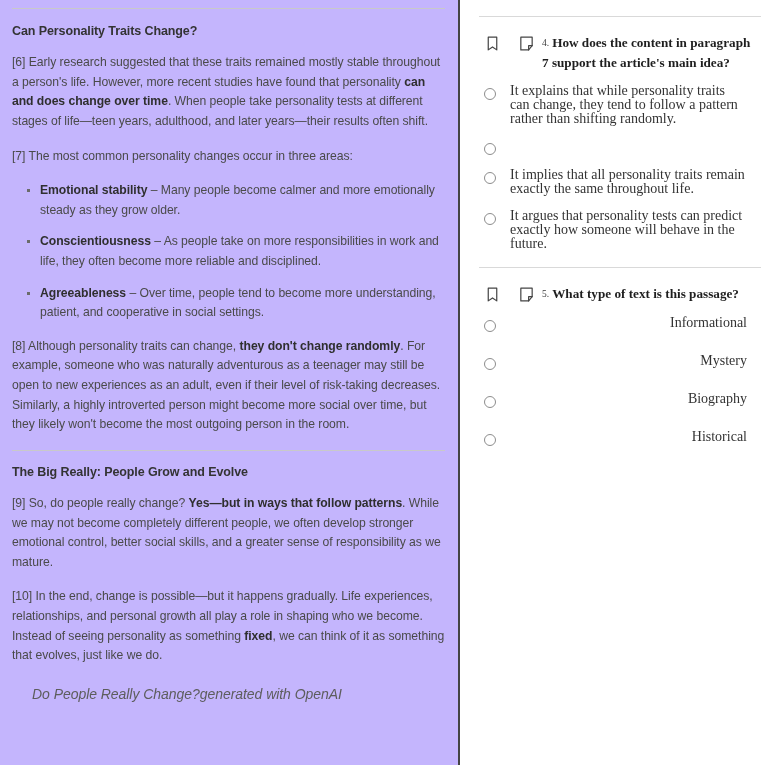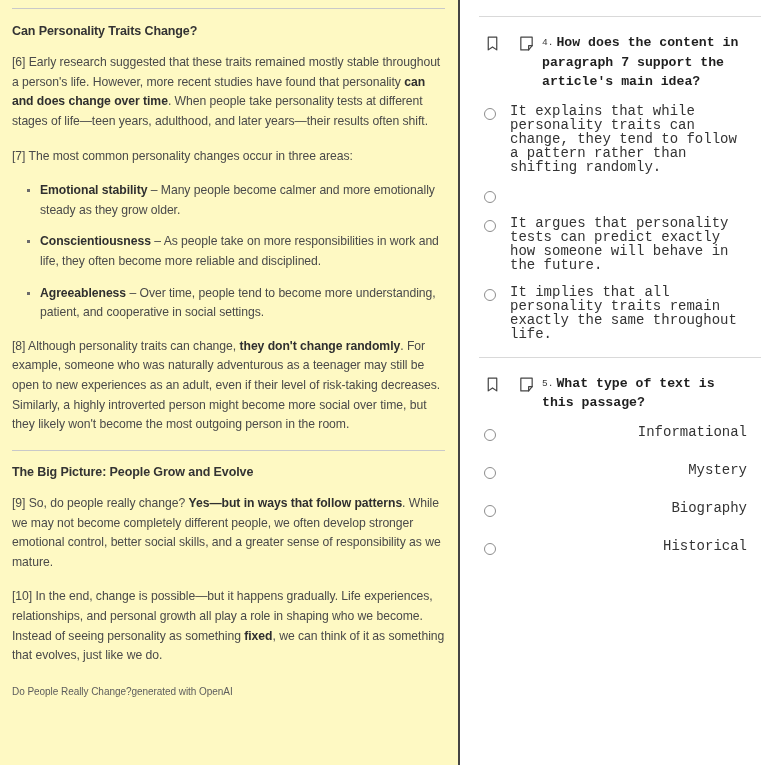--- a/index.html
+++ b/index.html
@@ -17,21 +17,21 @@
     background: #fff;
   }
 
   
   .passage-pane {
     position: absolute;
     left: 0; top: 0;
     width: 459px; height: 765px;
     padding: 0 14px 0 12px;
     overflow: hidden;
-    background: #fef9c3;
+    background: #c4b5fd;
   }
   .pane-divider {
     position: absolute;
     left: 458px; top: 0;
     width: 2px; height: 765px;
     background: #444444;
   }
 
   .hr {
     border: 0;
@@ -77,34 +77,36 @@
   ul.trait-list li::before {
     content: "";
     position: absolute;
     left: 15px; top: 8px;
     width: 3px; height: 3px;
     background: #6b6b6b;
   }
   ul.trait-list li b { color: #2f2f2f; font-weight: bold; }
 
   .credit {
-    font-size: 10px;
+    font-size: 14px;
+    font-style: italic;
     color: #5d5d5d;
     margin-top: 20px;
     letter-spacing: -0.05px;
+    margin-left: 20px;
   }
 
   
   .question-pane {
     position: absolute;
     left: 461px; top: 0;
     width: 320px; height: 765px;
     padding: 0 12px 0 10px;
     overflow: hidden;
-    font-family: Liberation Mono, monospace;
+    font-family: Liberation Serif, serif;
     background: #fff;
   }
   .q-hr {
     border: 0;
     border-top: 1px solid #d9d9d9;
     margin: 16px 8px 0 8px;
   }
 
   .q-block { padding-top: 16px; }
 
@@ -178,21 +180,21 @@
         <div class="sec-head">Can Personality Traits Change?</div>
         <div class="para">[6] Early research suggested that these traits remained mostly stable throughout a person's life. However, more recent studies have found that personality <b>can and does change over time</b>. When people take personality tests at different stages of life—teen years, adulthood, and later years—their results often shift.</div>
         <div class="para">[7] The most common personality changes occur in three areas:</div>
         <ul class="trait-list">
           <li><b>Emotional stability</b> – Many people become calmer and more emotionally steady as they grow older.</li>
           <li><b>Conscientiousness</b> – As people take on more responsibilities in work and life, they often become more reliable and disciplined.</li>
           <li><b>Agreeableness</b> – Over time, people tend to become more understanding, patient, and cooperative in social settings.</li>
         </ul>
         <div class="para">[8] Although personality traits can change, <b>they don't change randomly</b>. For example, someone who was naturally adventurous as a teenager may still be open to new experiences as an adult, even if their level of risk-taking decreases. Similarly, a highly introverted person might become more social over time, but they likely won't become the most outgoing person in the room.</div>
         <hr class="hr hr-sec">
-        <div class="sec-head">The Big Picture: People Grow and Evolve</div>
+        <div class="sec-head">The Big Really: People Grow and Evolve</div>
         <div class="para">[9] So, do people really change? <b>Yes—but in ways that follow patterns</b>. While we may not become completely different people, we often develop stronger emotional control, better social skills, and a greater sense of responsibility as we mature.</div>
         <div class="para">[10] In the end, change is possible—but it happens gradually. Life experiences, relationships, and personal growth all play a role in shaping who we become. Instead of seeing personality as something <b>fixed</b>, we can think of it as something that evolves, just like we do.</div>
       </div>
     <div class="credit">Do People Really Change?generated with OpenAI</div>
   </div>
 
   <div class="pane-divider"></div>
 
   <div class="question-pane">
     <div id="questions-body">
@@ -215,25 +217,25 @@
           <ul class="options">
             <li class="option-row">
               <span class="radio"></span>
               <span class="option-text">It explains that while personality traits can change, they tend to follow a pattern rather than shifting randomly.</span>
             </li>
             <li class="option-row">
               <span class="radio"></span>
             </li>
             <li class="option-row">
               <span class="radio"></span>
+              <span class="option-text">It implies that all personality traits remain exactly the same throughout life.</span>
+            </li>
+            <li class="option-row">
+              <span class="radio"></span>
               <span class="option-text">It argues that personality tests can predict exactly how someone will behave in the future.</span>
-            </li>
-            <li class="option-row">
-              <span class="radio"></span>
-              <span class="option-text">It implies that all personality traits remain exactly the same throughout life.</span>
             </li>
           </ul>
         </div>
         <hr class="q-hr">
         <div class="q-block q5">
           <div class="q-header">
             <span class="icon-btn icon-bookmark">
               <svg viewBox="0 0 24 24" fill="none" stroke="currentColor" stroke-width="1.7" stroke-linecap="round" stroke-linejoin="round">
                 <path d="M6 3h12a0 0 0 0 1 0 0v18l-6-4.2L6 21V3z"></path>
               </svg>

